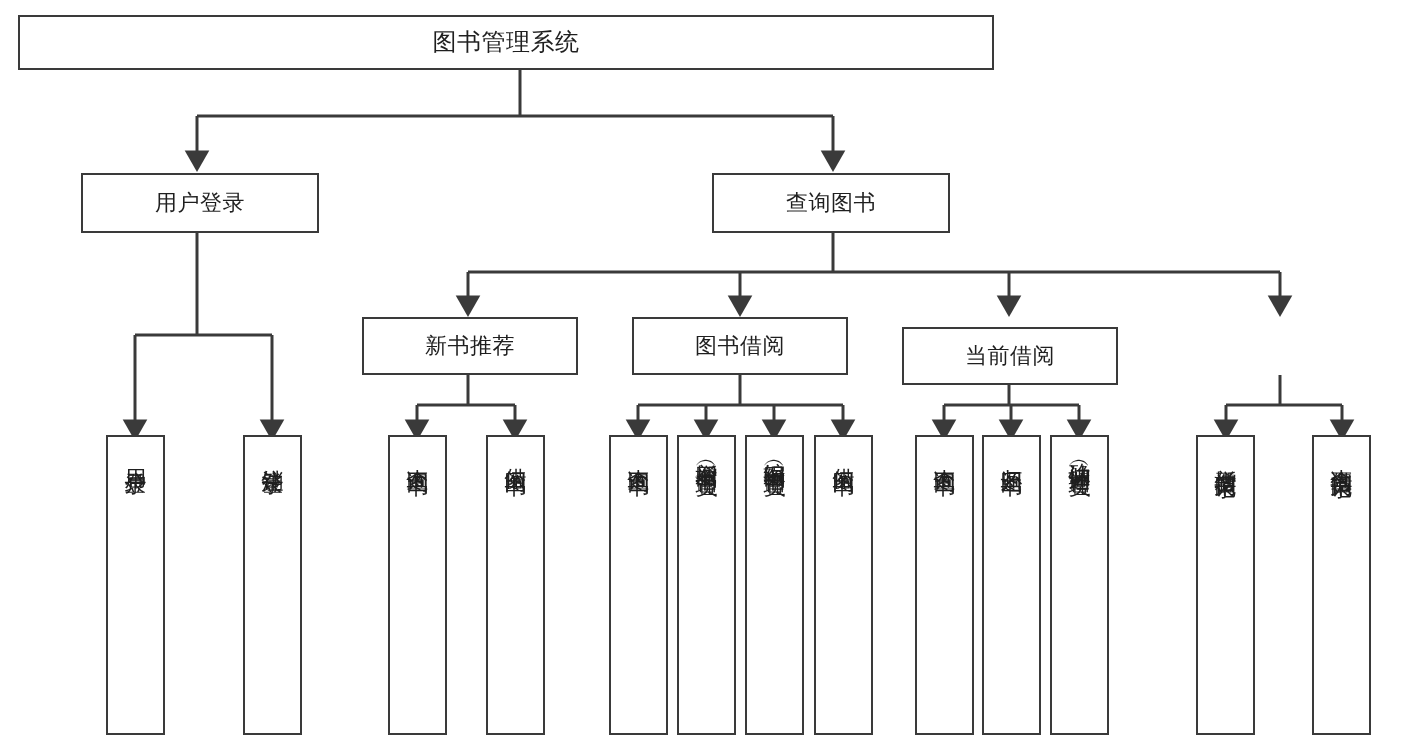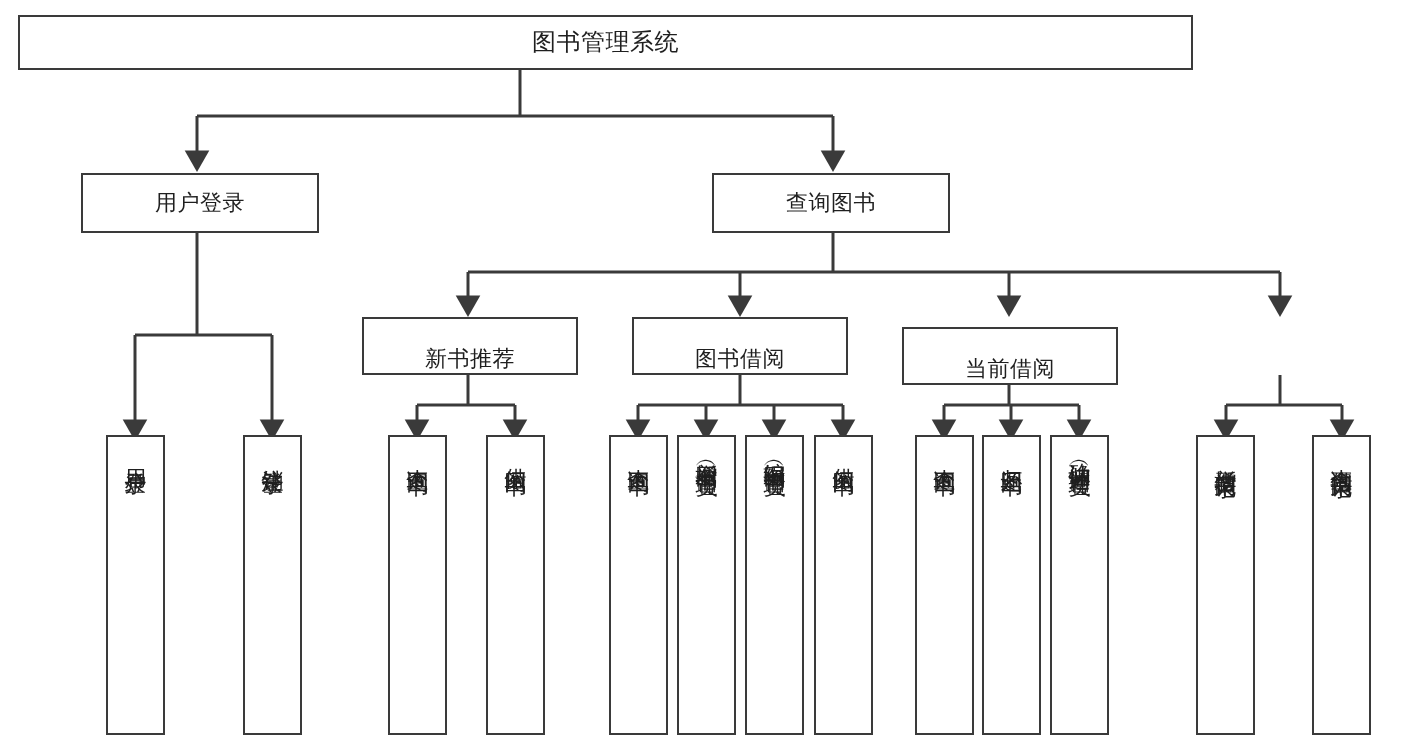--- a/index.html
+++ b/index.html
@@ -37,21 +37,20 @@
     color: #1f1f1f;
   }
   .node.level-0 {
     font-size: 24px;
   }
   .node.level-1 {
     font-size: 22px;
   }
   .node.level-2 {
     font-size: 22px;
-    align-items: flex-end;
   }
   .node-label {
     line-height: 1.28;
     letter-spacing: 0.5px;
     white-space: nowrap;
   }
   .node.vertical {
     align-items: flex-start;
     justify-content: center;
     padding-top: 14px;
@@ -123,21 +122,21 @@
       <path d="M1011,405 L1011,429" marker-end="url(#arrowhead)"></path>
       <path d="M1079,405 L1079,429" marker-end="url(#arrowhead)"></path>
 
       <path d="M1280,375 L1280,405"></path>
       <path d="M1226,405 L1342,405"></path>
       <path d="M1226,405 L1226,429" marker-end="url(#arrowhead)"></path>
       <path d="M1342,405 L1342,429" marker-end="url(#arrowhead)"></path>
     </g>
   </svg>
 
-  <div class="node level-0" style="left:18px; top:15px; width:1175px; height:55px;">
+  <div class="node level-0" style="left:18px; top:15px; width:976px; height:55px;">
     <span class="node-label">图书管理系统</span>
   </div>
 
   <div class="node level-1" style="left:81px; top:173px; width:238px; height:60px;">
     <span class="node-label">用户登录</span>
   </div>
   <div class="node level-1" style="left:712px; top:173px; width:238px; height:60px;">
     <span class="node-label">查询图书</span>
   </div>
 

